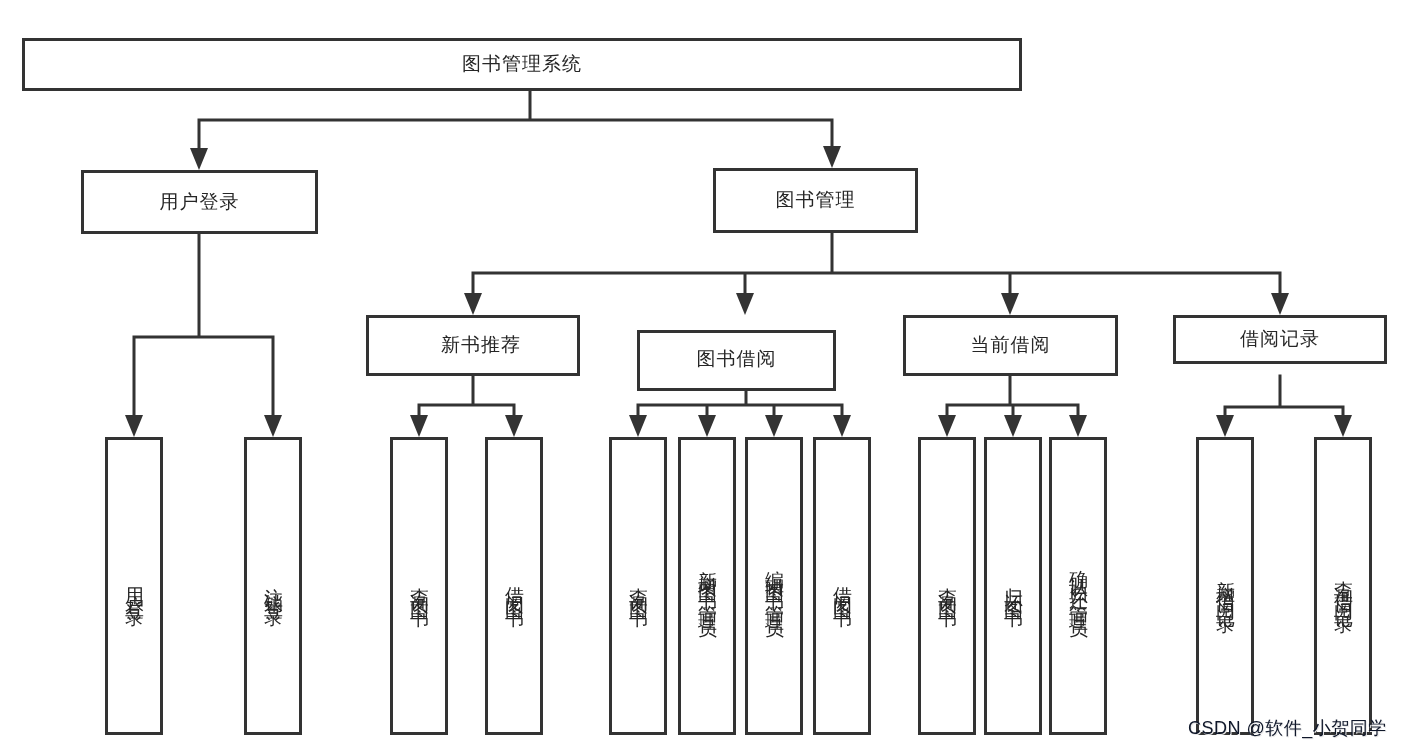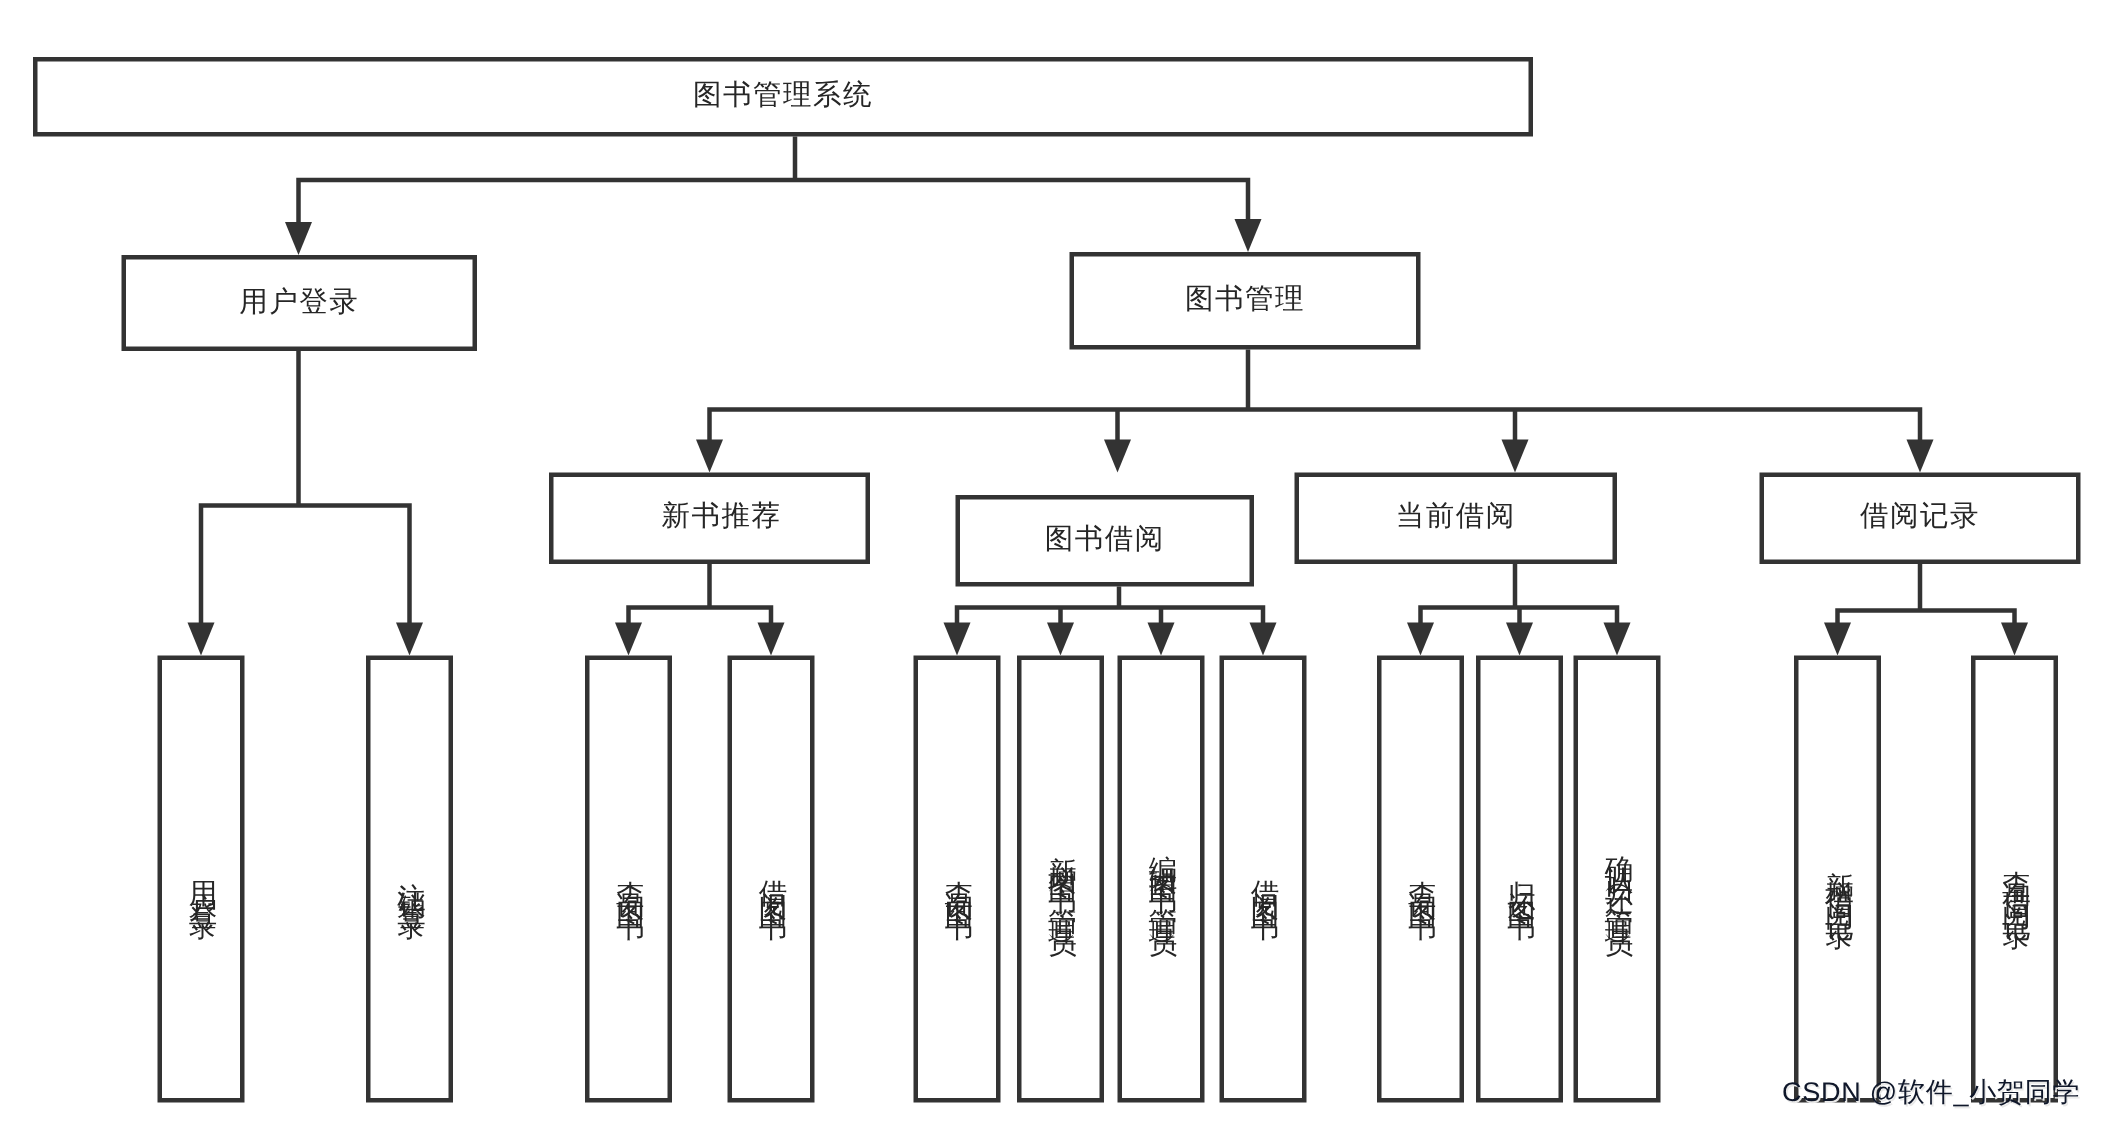--- a/index.html
+++ b/index.html
@@ -95,26 +95,26 @@
       <polygon points="1004,415 1022,415 1013,437"></polygon>
       <polygon points="1069,415 1087,415 1078,437"></polygon>
       <polygon points="1216,415 1234,415 1225,437"></polygon>
       <polygon points="1334,415 1352,415 1343,437"></polygon>
     </g>
   </svg>
 
   <div class="node hbox" style="left:22px; top:14px; width:1000px; height:53px;margin-top:24px;">图书管理系统</div>
 
   <div class="node hbox" style="left:81px; top:170px; width:237px; height:64px;">用户登录</div>
-  <div class="node hbox" style="left:713px; top:168px; width:234px; height:65px;">图书管理</div>
+  <div class="node hbox" style="left:713px; top:168px; width:205px; height:65px;">图书管理</div>
 
   <div class="node hbox" style="left:366px; top:315px; width:214px; height:61px;padding-left:16px;">新书推荐</div>
   <div class="node hbox" style="left:637px; top:330px; width:199px; height:61px;font-family:Liberation Mono, monospace;">图书借阅</div>
-  <div class="node hbox" style="left:863px; top:315px; width:215px; height:61px;text-align:right;">当前借阅</div>
-  <div class="node hbox" style="left:1173px; top:315px; width:214px; height:61px;">借阅记录</div>
+  <div class="node hbox" style="left:903px; top:315px; width:215px; height:61px;text-align:right;">当前借阅</div>
+  <div class="node hbox" style="left:1173px; top:315px; width:214px; height:49px;">借阅记录</div>
 
   <div class="node vbox" style="left:105px; top:437px; width:58px; height:298px;">用户登录</div>
   <div class="node vbox" style="left:244px; top:437px; width:58px; height:298px;">注销登录</div>
 
   <div class="node vbox" style="left:390px; top:437px; width:58px; height:298px;">查询图书</div>
   <div class="node vbox" style="left:485px; top:437px; width:58px; height:298px;">借阅图书</div>
 
   <div class="node vbox" style="left:609px; top:437px; width:58px; height:298px;">查询图书</div>
   <div class="node vbox" style="left:678px; top:437px; width:58px; height:298px;">新增图书（管理员）</div>
   <div class="node vbox" style="left:745px; top:437px; width:58px; height:298px;">编辑图书（管理员）</div>

